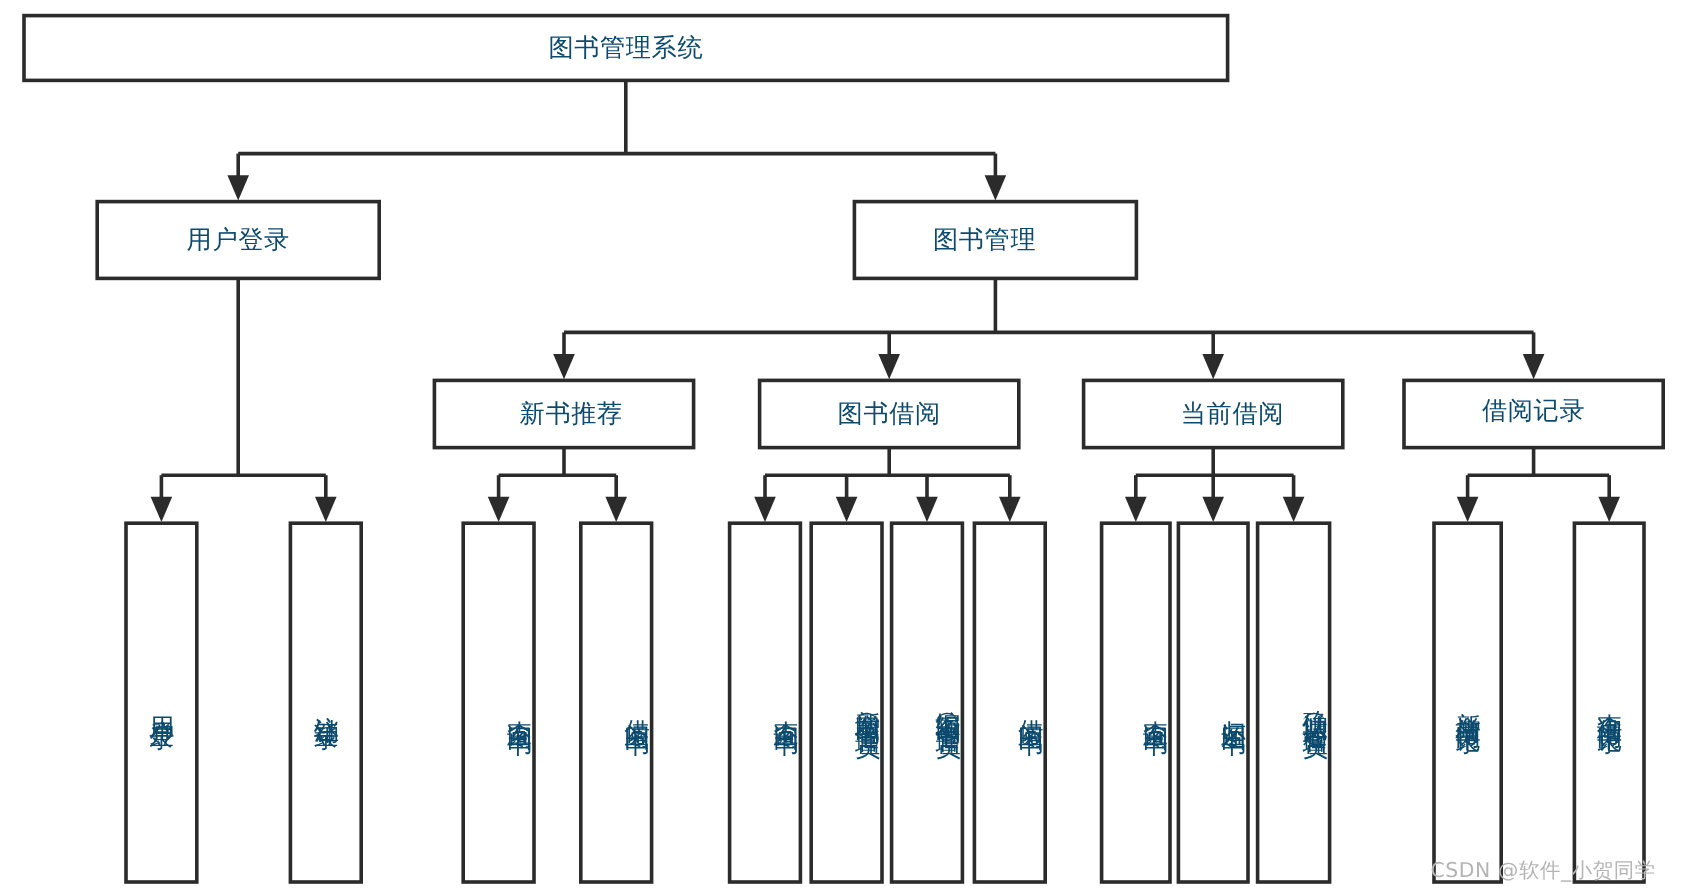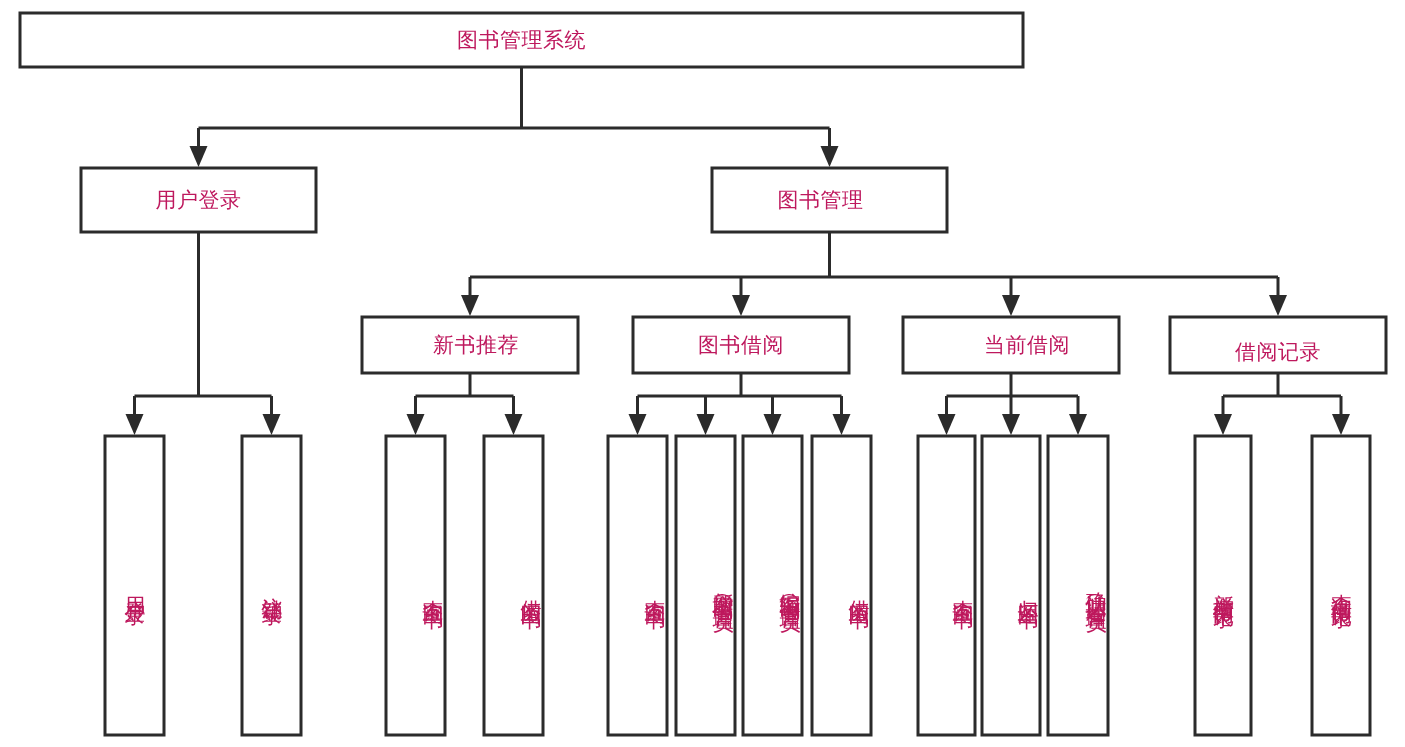--- a/index.html
+++ b/index.html
@@ -9,21 +9,21 @@
     color:#1a1a1a;
   }
   #diagram-root{position:relative;width:1405px;height:747px;}
   svg#tree-svg{position:absolute;left:0;top:0;width:1405px;height:747px;display:block;}
   .node-rect{fill:#ffffff;stroke:#2b2b2b;stroke-width:3;}
   .edge-line{stroke:#2b2b2b;stroke-width:3;fill:none;stroke-linecap:butt;}
   .arrow-head{fill:#2b2b2b;stroke:none;}
   .node-label{
     position:absolute;
     display:flex;align-items:center;justify-content:center;
-    font-size:21px;line-height:1.18;color:#be185d;
+    font-size:21px;line-height:1.18;color:#0c4a6e;
     letter-spacing:0.5px;
     pointer-events:none;
     white-space:nowrap;
   }
   .node-label.vertical{
     writing-mode:vertical-rl;
     text-orientation:upright;
     align-items:flex-start;
     justify-content:center;
     letter-spacing:3px;
@@ -132,28 +132,29 @@
       <rect x="1195" y="436" width="56" height="299" class="node-rect"></rect>
       <rect x="1312" y="436" width="58" height="299" class="node-rect"></rect>
     </svg>
   <div id="label-layer">
       <div class="node-label" style="left: 20px; top: 13px; width: 1003px; height: 54px;">图书管理系统</div>
       <div class="node-label" style="left: 81px; top: 168px; width: 235px; height: 64px;">用户登录</div>
       <div class="node-label" style="left: 712px; top: 168px; width: 217px; height: 64px;">图书管理</div>
       <div class="node-label" style="left: 362px; top: 317px; width: 228px; height: 56px;">新书推荐</div>
       <div class="node-label" style="left: 633px; top: 317px; width: 216px; height: 56px; text-align: right;">图书借阅</div>
       <div class="node-label" style="left: 903px; top: 317px; width: 248px; height: 56px;">当前借阅</div>
-      <div class="node-label" style="left: 1170px; top: 317px; width: 216px; height: 70px;">借阅记录</div>
+      <div class="node-label" style="left: 1170px; top: 307px; width: 216px; height: 70px;">借阅记录</div>
       <div class="node-label vertical mid" style="left: 105px; top: 436px; width: 59px; height: 299px;">用户登录</div>
       <div class="node-label vertical mid" style="left: 242px; top: 436px; width: 59px; height: 299px;">注销登录</div>
       <div class="node-label vertical" style="left: 386px; top: 436px; width: 59px; height: 299px;">查询图书</div>
       <div class="node-label vertical" style="left: 484px; top: 436px; width: 59px; height: 299px;">借阅图书</div>
       <div class="node-label vertical" style="left: 608px; top: 436px; width: 59px; height: 299px;">查询图书</div>
       <div class="node-label vertical" style="left: 676px; top: 436px; width: 59px; height: 299px;">新增图书（管理员）</div>
       <div class="node-label vertical" style="left: 743px; top: 436px; width: 59px; height: 299px;">编辑图书（管理员）</div>
       <div class="node-label vertical" style="left: 812px; top: 436px; width: 59px; height: 299px;">借阅图书</div>
       <div class="node-label vertical" style="left: 918px; top: 436px; width: 57px; height: 299px;">查询图书</div>
       <div class="node-label vertical" style="left: 982px; top: 436px; width: 58px; height: 299px;">归还图书</div>
       <div class="node-label vertical" style="left: 1048px; top: 436px; width: 60px; height: 299px;">确认归还（管理员）</div>
       <div class="node-label vertical mid" style="left: 1195px; top: 436px; width: 56px; height: 299px;">新增借阅记录</div>
       <div class="node-label vertical mid" style="left: 1312px; top: 436px; width: 58px; height: 299px;">查询借阅记录</div>
     </div>
+  <div class="watermark" style="left: 1192px; top: 714px;">CSDN @软件_小贺同学</div>
 </div>
 
 </body></html>

